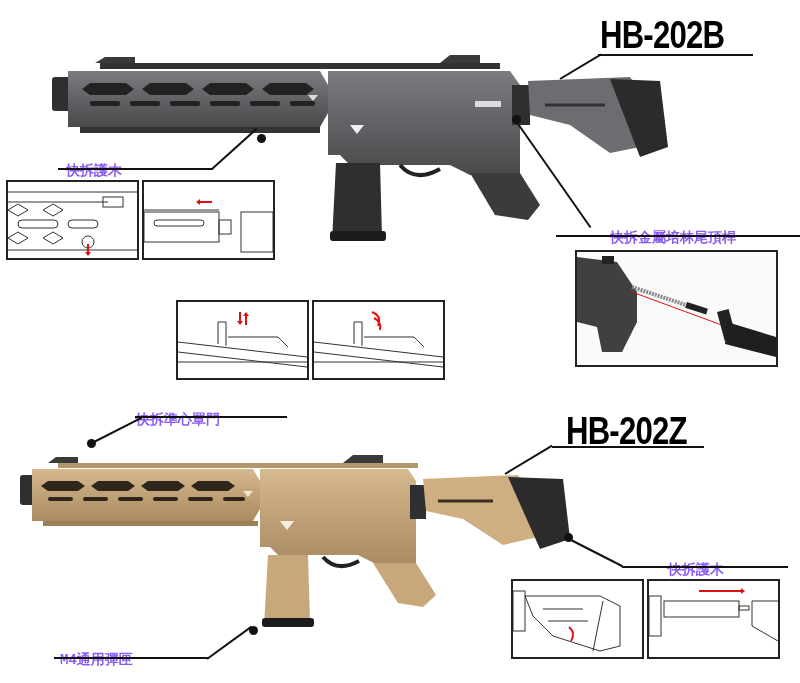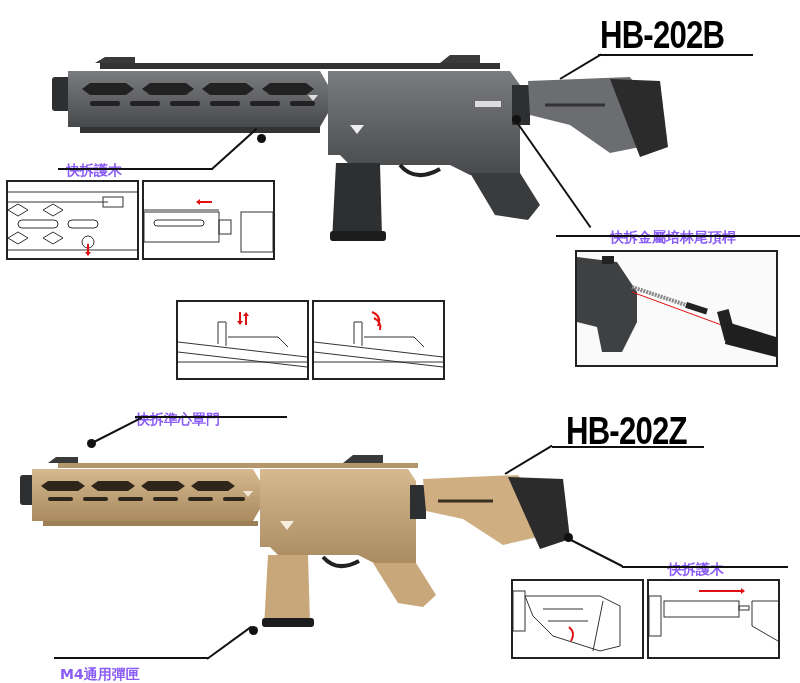--- a/index.html
+++ b/index.html
@@ -234,14 +234,14 @@
       <rect x="0" y="15" width="12" height="40"></rect>
       <rect x="15" y="20" width="75" height="16"></rect>
       <rect x="90" y="25" width="10" height="4"></rect>
       <path d="M103 20 h26 M103 20 l0 25 l26 15"></path>
     </g>
   </svg>
 </div>
 
 <div class="dot" style="left:249px;top:626px;"></div>
 <div class="leader" style="left:207px;top:658px;width:55px;transform:rotate(-36deg);"></div>
-<div class="abs callout" style="left:60px;top:647px;">M4通用彈匣</div>
+<div class="abs callout" style="left:60px;top:633px;font-family:Liberation Mono, monospace;">M4通用彈匣</div>
 <div class="uline" style="left:54px;top:657px;width:154px;"></div>
 
 </body></html>

